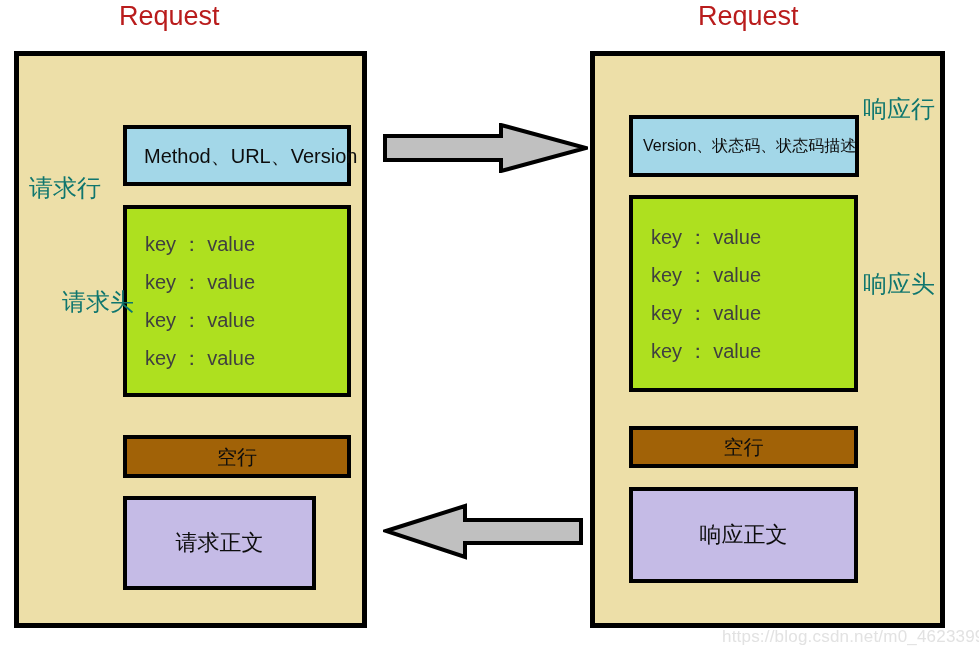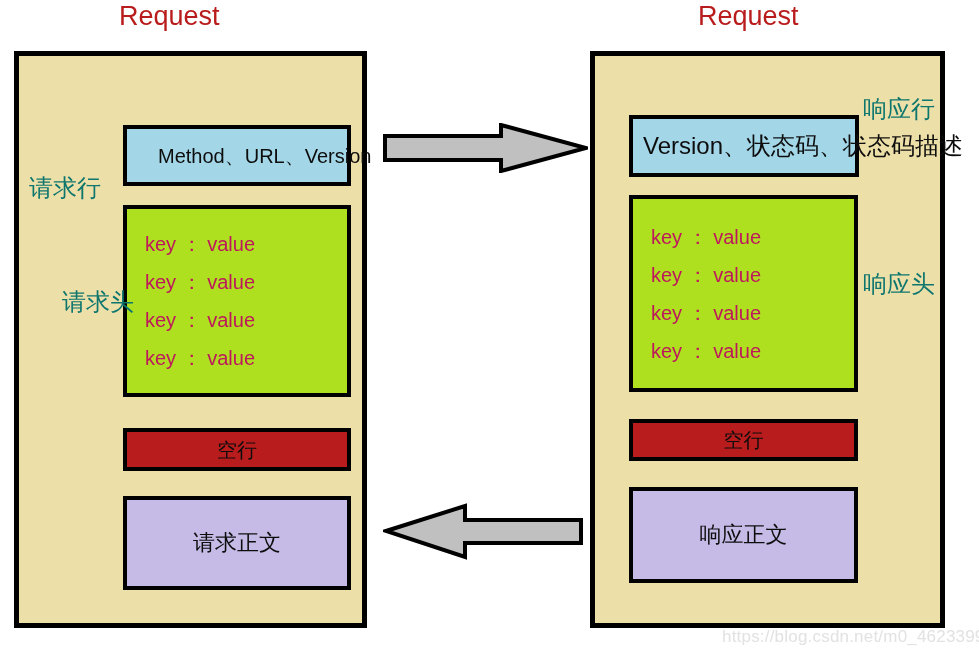--- a/index.html
+++ b/index.html
@@ -46,76 +46,76 @@
   .block {
     position: absolute;
     border: 4px solid #000000;
     box-sizing: border-box;
     display: flex;
     align-items: center;
     white-space: nowrap;
   }
   .block.blue   { background: #A3D7E8; }
   .block.green  { background: #AEE01F; }
-  .block.white  { background: #b91c1c; }
+  .block.white  { background: #a16207; margin-top: 7px; }
   .block.purple { background: #C5BBE6; }
 
   .block .blk-text {
     font-size: 20px;
     line-height: 1;
     color: #0d0d0d;
   }
 
   
   #req-line {
     left: 104px; top: 69px; width: 228px; height: 61px;
-    padding-left: 31px;
+    padding-left: 17px;
   }
   #res-line {
     left: 34px; top: 59px; width: 230px; height: 62px;
     padding-left: 10px;
     overflow: visible;
   }
-  #res-line .blk-text { font-size: 24px; }
+  #res-line .blk-text { font-size: 16px; }
 
   
   #req-headers {
     left: 104px; top: 149px; width: 228px; height: 192px;
     flex-direction: column;
     align-items: flex-start;
     justify-content: center;
     padding-left: 18px;
   }
   #res-headers {
     left: 34px; top: 139px; width: 229px; height: 197px;
     flex-direction: column;
     align-items: flex-start;
     justify-content: center;
     padding-left: 18px;
   }
   .kv-line {
     font-size: 20px;
     line-height: 1;
     padding: 9px 0;
-    color: #be185d;
+    color: #404040;
   }
 
   
   #req-blank {
     left: 104px; top: 372px; width: 228px; height: 43px;
     justify-content: center;
   }
   #res-blank {
     left: 34px; top: 363px; width: 229px; height: 42px;
     justify-content: center;
   }
 
   
   #req-body {
-    left: 104px; top: 440px; width: 228px; height: 94px;
+    left: 104px; top: 440px; width: 193px; height: 94px;
     justify-content: center;
   }
   #res-body {
     left: 34px; top: 431px; width: 229px; height: 96px;
     justify-content: center;
   }
   #req-body .blk-text, #res-body .blk-text { font-size: 22px; }
 
   
   .side-label {

